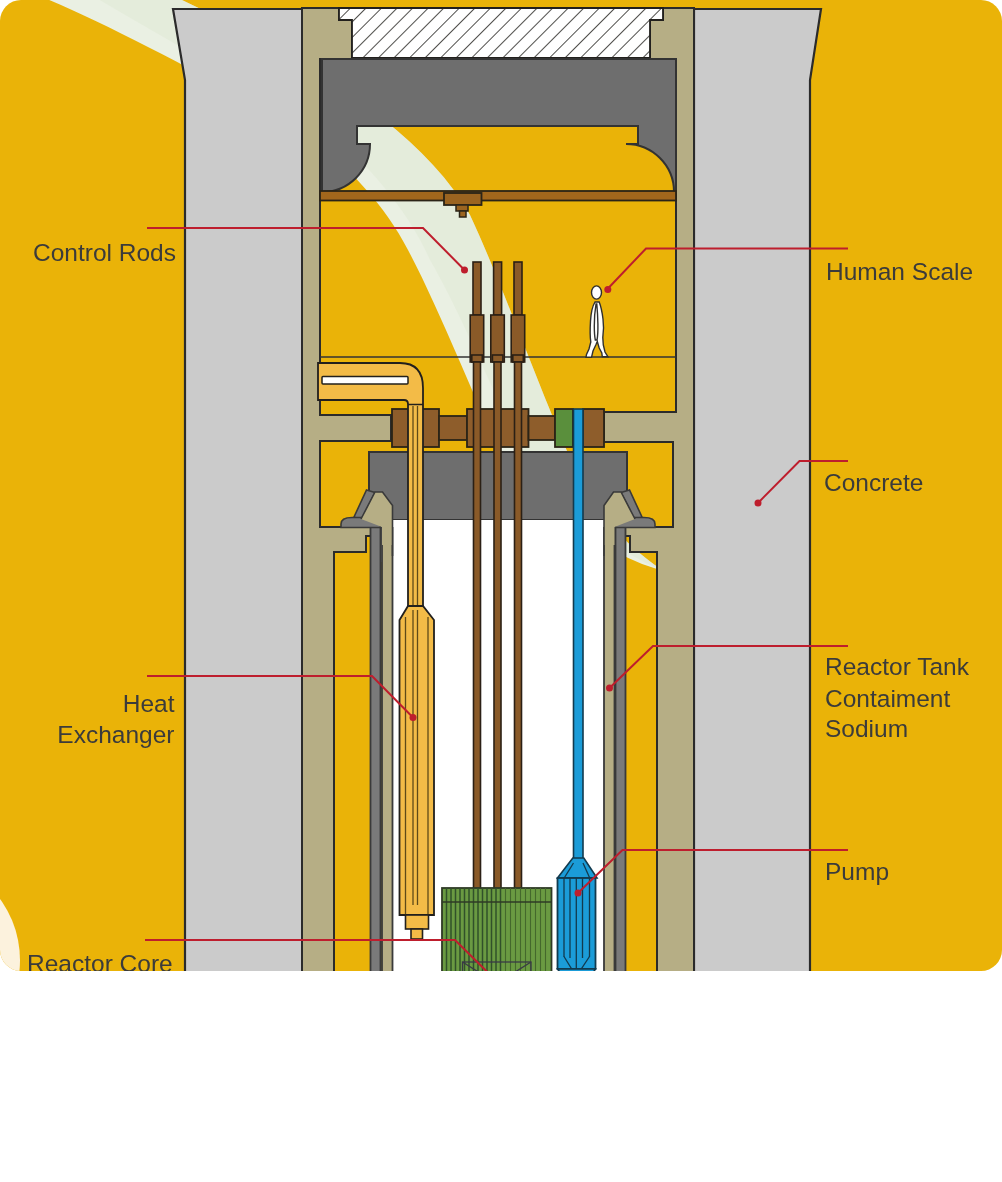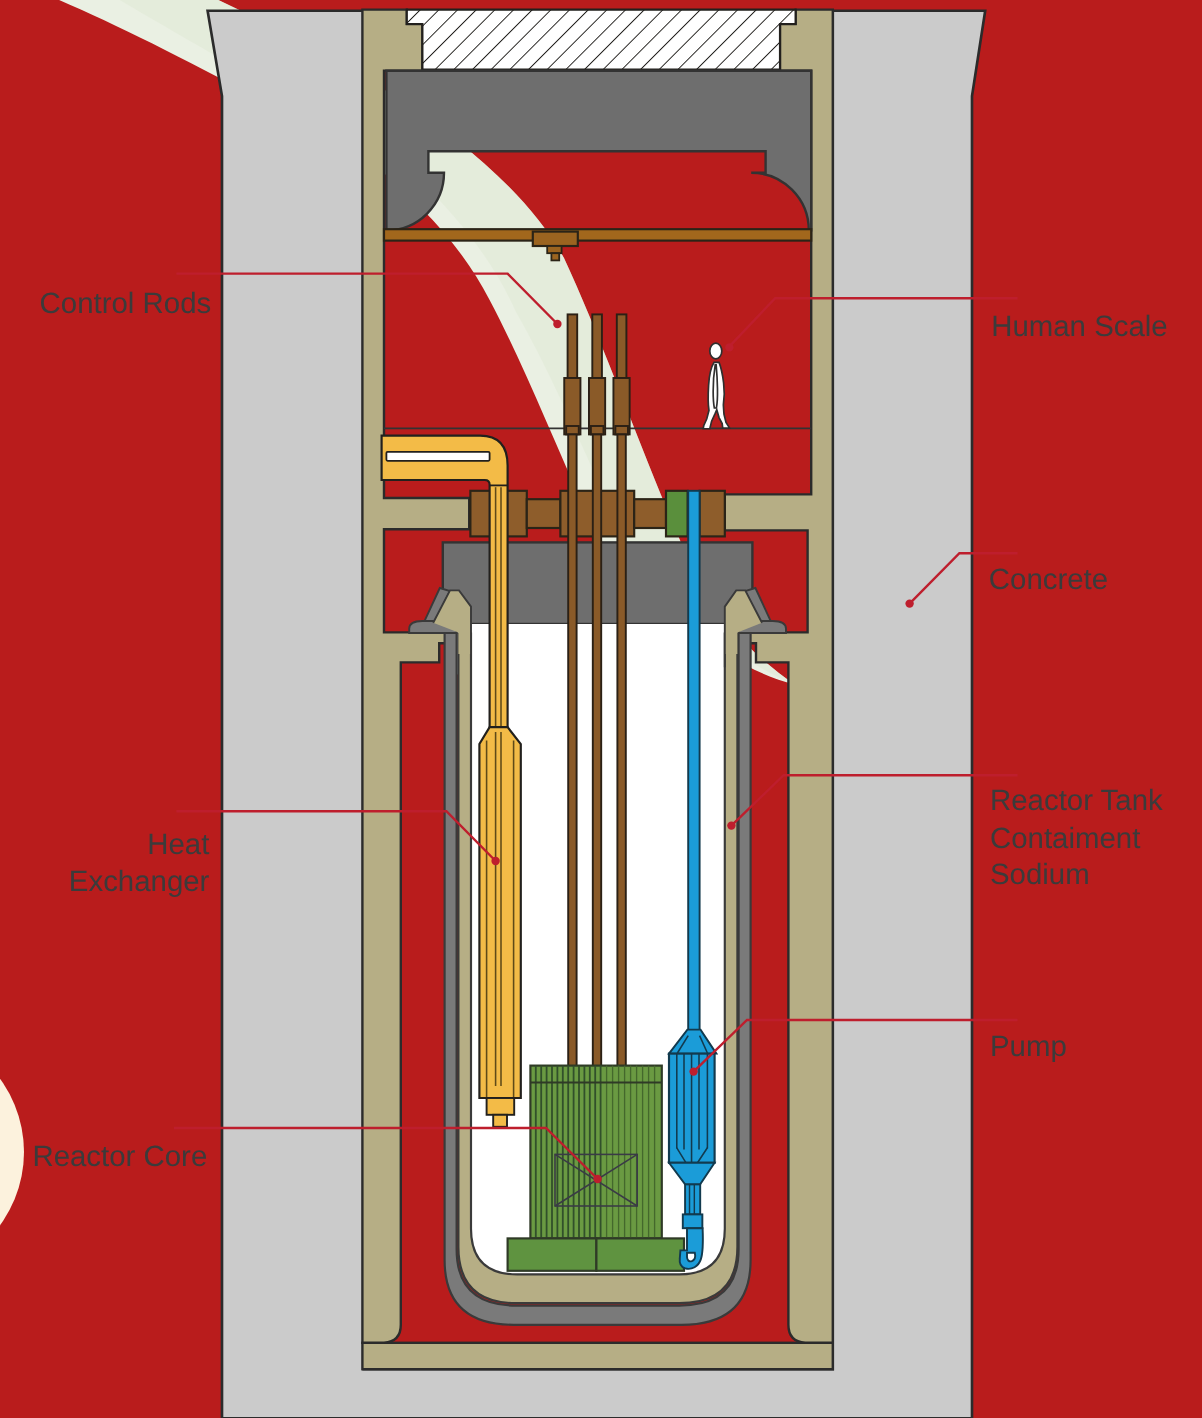--- a/index.html
+++ b/index.html
@@ -1,17 +1,17 @@
 <!DOCTYPE html>
 <html><head>
 <meta charset="utf-8">
 <style>
   html,body{margin:0;padding:0;background:#ffffff;}
-  #page{position:relative;width:1002px;height:1182px;background:#b91c1c;overflow:hidden;
-        font-family:"Liberation Sans", sans-serif;}
+  #page{position:relative;width:1002px;height:971px;background:#eab308;overflow:hidden;
+        font-family:"Liberation Sans", sans-serif;border-radius:21px;}
   svg{position:absolute;left:0;top:0;}
 </style>
 </head>
 <body>
 <div id="page">
 <svg width="1002" height="1182" viewBox="0 0 1002 1182">
   <defs>
     <pattern id="hatch" width="11" height="11" patternUnits="userSpaceOnUse" patternTransform="rotate(45)">
       <rect width="11" height="11" fill="#ffffff"></rect>
       <line x1="0" y1="0" x2="0" y2="11" stroke="#22201d" stroke-width="1.6"></line>

